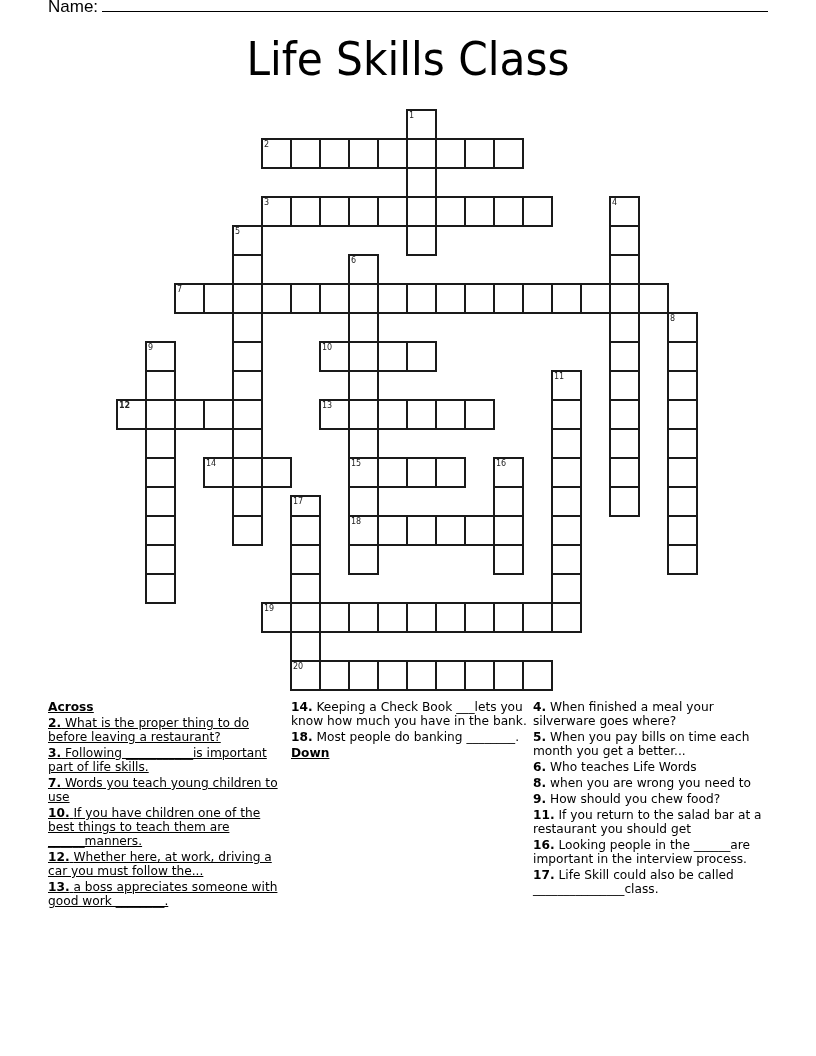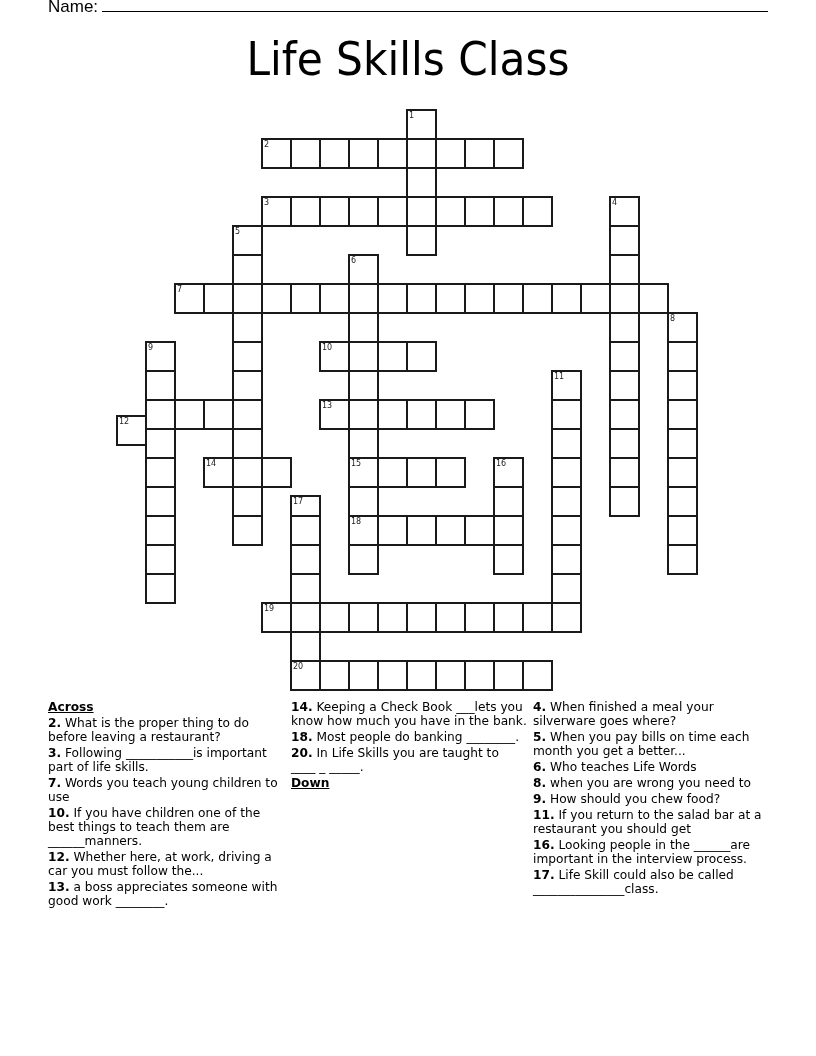--- a/index.html
+++ b/index.html
@@ -28,21 +28,21 @@
     position: absolute; left: 1px; top: 0px; font-family: "DejaVu Sans", sans-serif;
     font-size: 8px; line-height: 9px; color: #222;
   }
   .clues {
     position: absolute; top: 700px;
     font-family: "DejaVu Sans", sans-serif; font-size: 12.2px; line-height: 14px; color: #000;
   }
   .clues .heading { font-weight: bold; text-decoration: underline; margin-bottom: 2px; }
   .clue { margin-bottom: 2px; }
   .clue b { font-weight: bold; }
-  #col1 { left: 48px; width: 232px; }
+  #col1 { left: 48px; width: 232px; text-decoration: underline; }
   #col2 { left: 291px; width: 236px; }
   #col3 { left: 533px; width: 240px; }
 </style>
 </head>
 <body>
 
 <div class="name-line">
   <span>Name:</span><span class="rule"></span>
 </div>
 
@@ -167,21 +167,21 @@
       <span class="num">11</span>
     </div>
     <div class="cell" style="left: 552px; top: 400px;"></div>
     <div class="cell" style="left: 552px; top: 429px;"></div>
     <div class="cell" style="left: 552px; top: 458px;"></div>
     <div class="cell" style="left: 552px; top: 487px;"></div>
     <div class="cell" style="left: 552px; top: 516px;"></div>
     <div class="cell" style="left: 552px; top: 545px;"></div>
     <div class="cell" style="left: 552px; top: 574px;"></div>
     <div class="cell" style="left: 552px; top: 603px;"></div>
-    <div class="cell" style="left: 117px; top: 416px;">
+    <div class="cell" style="left: 117px; top: 400px; font-weight: bold;">
       <span class="num">12</span>
     </div>
     <div class="cell" style="left: 175px; top: 400px;"></div>
     <div class="cell" style="left: 204px; top: 400px;"></div>
     <div class="cell" style="left: 320px; top: 400px;">
       <span class="num">13</span>
     </div>
     <div class="cell" style="left: 378px; top: 400px;"></div>
     <div class="cell" style="left: 407px; top: 400px;"></div>
     <div class="cell" style="left: 436px; top: 400px;"></div>
@@ -241,21 +241,20 @@
   <div class="clue"><b>3.</b> <span>Following ___________is important part of life skills.</span></div>
   <div class="clue"><b>7.</b> <span>Words you teach young children to use</span></div>
   <div class="clue"><b>10.</b> <span>If you have children one of the best things to teach them are ______manners.</span></div>
   <div class="clue"><b>12.</b> <span>Whether here, at work, driving a car you must follow the...</span></div>
   <div class="clue"><b>13.</b> <span>a boss appreciates someone with good work ________.</span></div>
 </div>
 
 <div class="clues" id="col2">
   <div class="clue"><b>14.</b> <span>Keeping a Check Book ___lets you know how much you have in the bank.</span></div>
   <div class="clue"><b>18.</b> <span>Most people do banking ________.</span></div>
-  <div class="clue"><b>20.</b> <span>In Life Skills you are taught to ____ _ _____.</span></div>
   <div class="heading">Down</div>
 </div>
 
 <div class="clues" id="col3">
   <div class="clue"><b>4.</b> <span>When finished a meal your silverware goes where?</span></div>
   <div class="clue"><b>5.</b> <span>When you pay bills on time each month you get a better...</span></div>
   <div class="clue"><b>6.</b> <span>Who teaches Life Words</span></div>
   <div class="clue"><b>8.</b> <span>when you are wrong you need to</span></div>
   <div class="clue"><b>9.</b> <span>How should you chew food?</span></div>
   <div class="clue"><b>11.</b> <span>If you return to the salad bar at a restaurant you should get</span></div>

